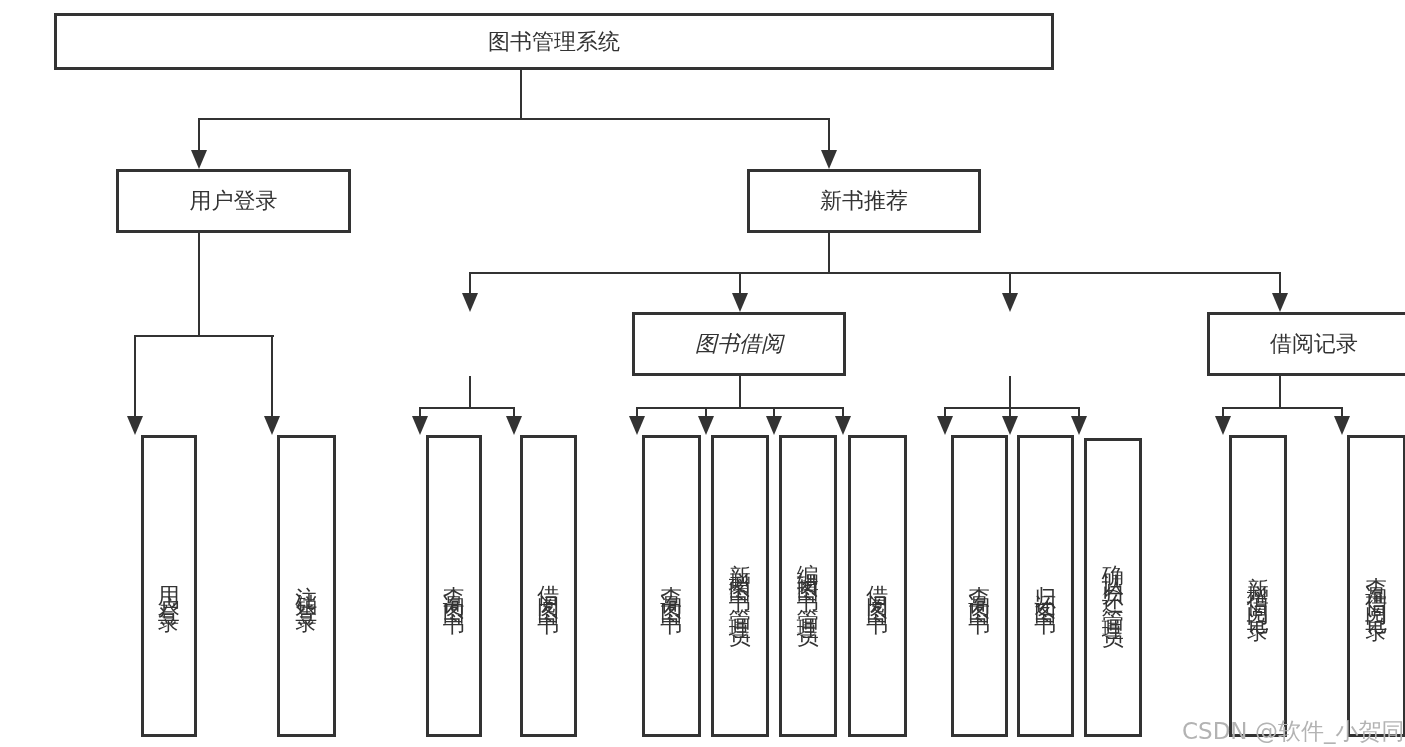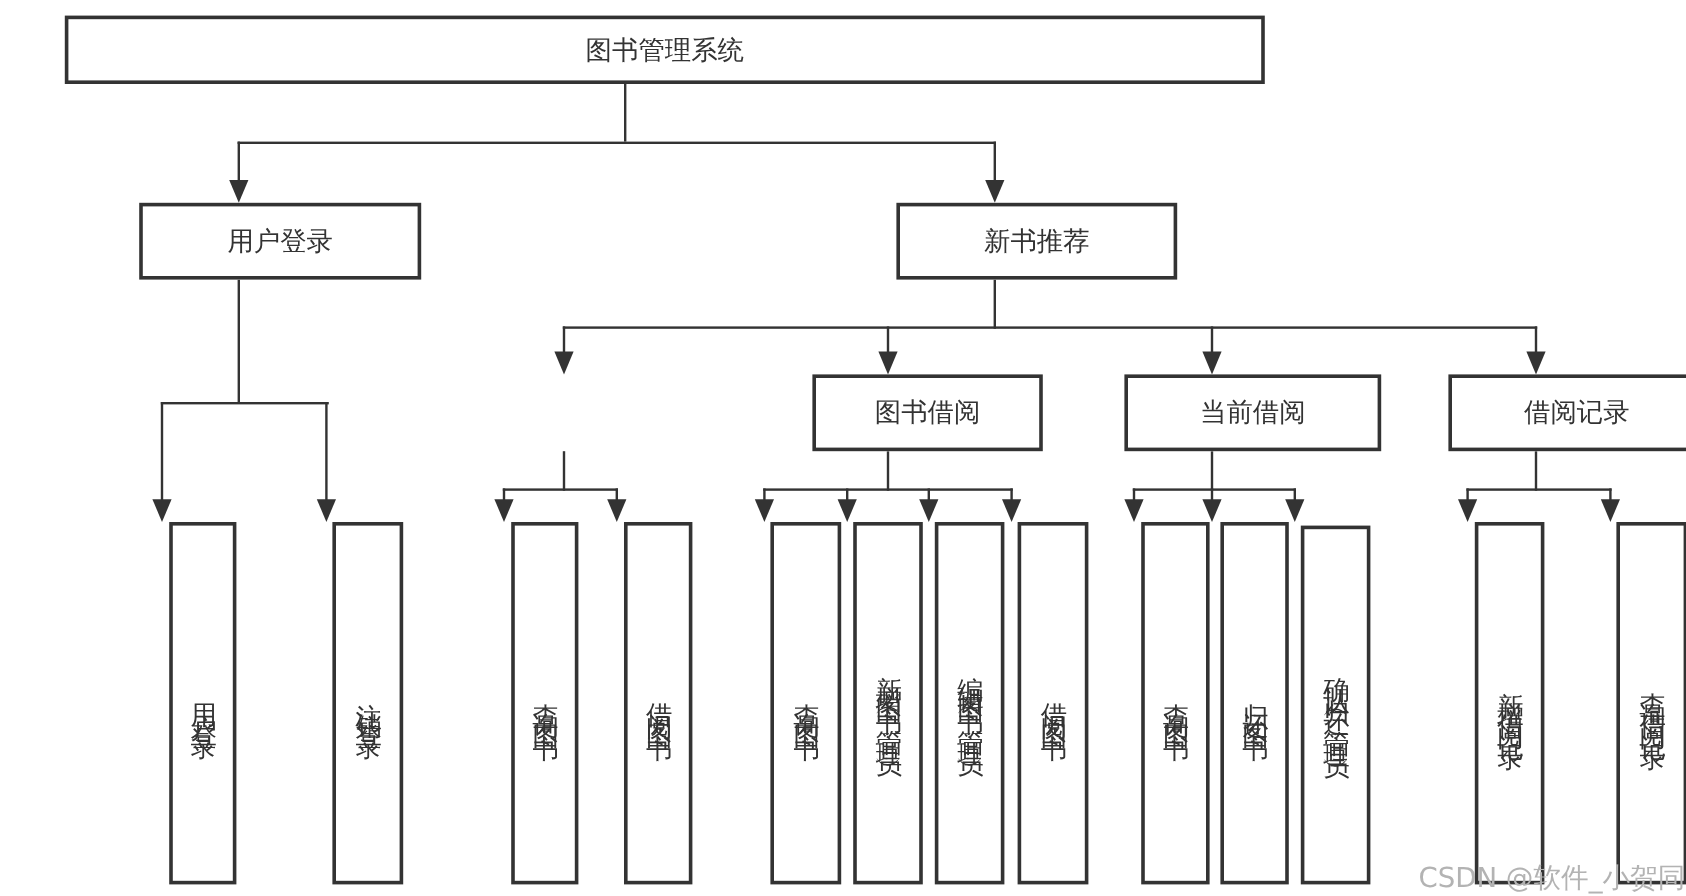--- a/index.html
+++ b/index.html
@@ -90,25 +90,22 @@
   <div class="line" style="left:469px; top:272px; width:812px; height:2px;"></div>
   <div class="line" style="left:469px; top:272px; width:2px; height:22px;"></div>
   <div class="arr" style="left:462px; top:293px;"></div>
   <div class="line" style="left:739px; top:272px; width:2px; height:22px;"></div>
   <div class="arr" style="left:732px; top:293px;"></div>
   <div class="line" style="left:1009px; top:272px; width:2px; height:22px;"></div>
   <div class="arr" style="left:1002px; top:293px;"></div>
   <div class="line" style="left:1279px; top:272px; width:2px; height:22px;"></div>
   <div class="arr" style="left:1272px; top:293px;"></div>
 
-  <div class="box" style="left:643px; top:312px; width:192px; height:64px;">
+  <div class="box" style="left:598px; top:312px; width:214px; height:64px;font-style:italic;">
     <span>图书借阅</span>
-  </div>
-  <div class="box" style="left:903px; top:312px; width:214px; height:64px;">
-    <span>当前借阅</span>
   </div>
   <div class="box" style="left:1173px; top:312px; width:214px; height:64px;">
     <span>借阅记录</span>
   </div>
 
   <div class="line" style="left:469px; top:376px; width:2px; height:33px;"></div>
   <div class="line" style="left:419px; top:407px; width:96px; height:2px;"></div>
   <div class="line" style="left:419px; top:407px; width:2px; height:11px;"></div>
   <div class="arr" style="left:412px; top:416px;"></div>
   <div class="line" style="left:513px; top:407px; width:2px; height:11px;"></div>

